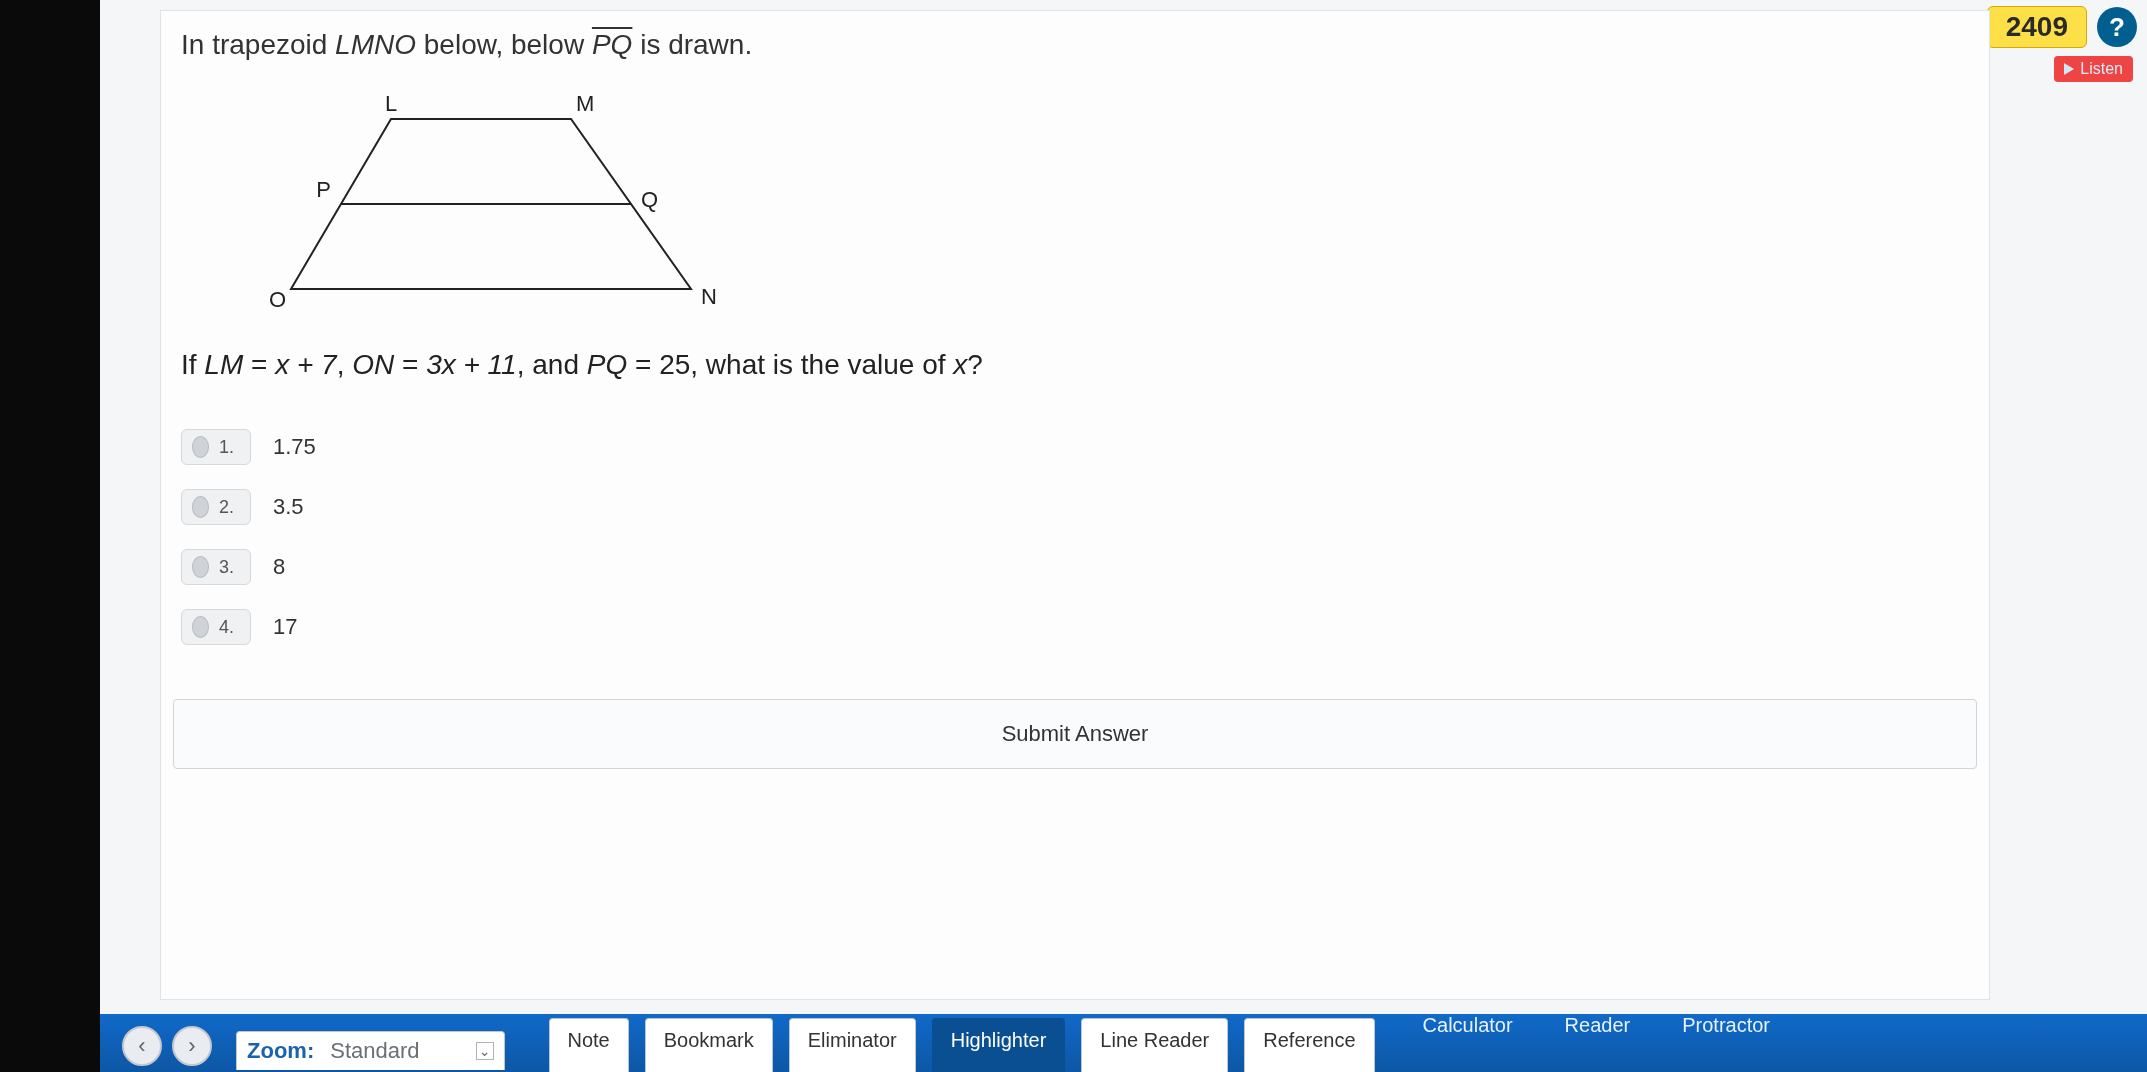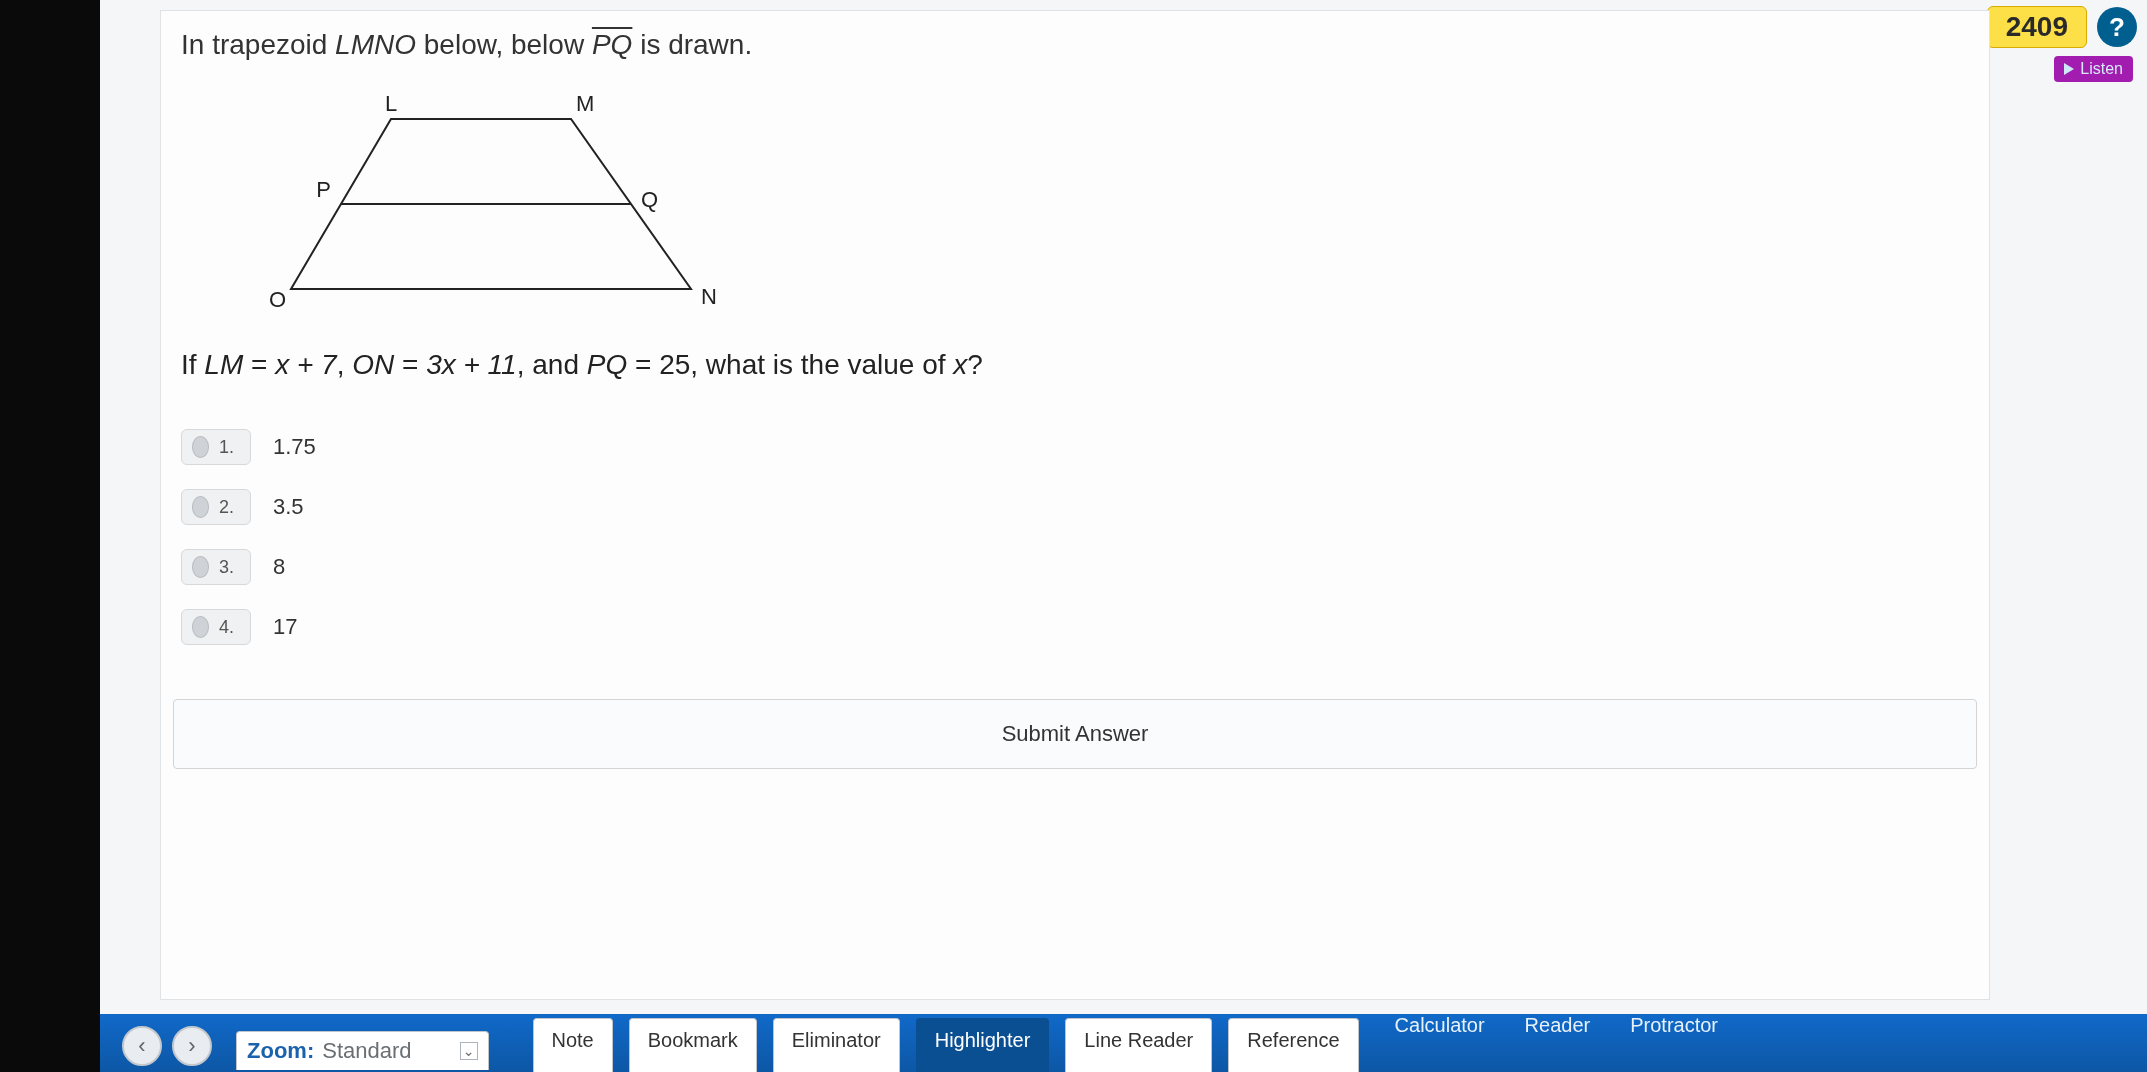--- a/index.html
+++ b/index.html
@@ -24,35 +24,35 @@
   .radio-dot { width:22px; height:22px; border-radius:50%; background:#cfd3d7; border:1px solid #b9bdc1; }
   .radio-num { font-size:18px; color:#555; }
   .answer-val { font-size:22px; color:#333; }
 
   .submit-bar { margin:20px 12px 0 12px; border:1px solid #d2d5d8; border-radius:4px; height:70px; display:flex; align-items:center; justify-content:center; background:#fafbfc; }
   .submit-btn { font-size:22px; color:#333; background:transparent; border:none; cursor:pointer; }
 
   .top-right { position:absolute; top:6px; right:10px; display:flex; align-items:center; gap:10px; }
   .counter-badge { background:#fde047; color:#2a2a2a; font-weight:700; font-size:28px; padding:4px 18px; border-radius:6px; border:1px solid #d9aa00; }
   .help-circle { width:40px; height:40px; border-radius:50%; background:#005f8f; color:#fff; font-size:26px; font-weight:700; display:flex; align-items:center; justify-content:center; }
-  .listen-btn { position:absolute; top:56px; right:14px; background:#a21caf; color:#d6eaf7; font-size:16px; padding:4px 10px; border-radius:4px; display:flex; align-items:center; gap:6px; }
+  .listen-btn { position:absolute; top:56px; right:14px; background:#ef4444; color:#d6eaf7; font-size:16px; padding:4px 10px; border-radius:4px; display:flex; align-items:center; gap:6px; }
   .listen-ico { width:0; height:0; border-left:10px solid #cfe8f8; border-top:6px solid transparent; border-bottom:6px solid transparent; }
 
   .bottom-bar { position:absolute; left:100px; bottom:0; width:2047px; height:58px; background:linear-gradient(#1069c9,#0d57a5); display:flex; align-items:flex-end; color:#fff; }
   .bottom-left { display:flex; align-items:center; gap:10px; padding:0 14px 6px 22px; }
   .nav-circle { width:40px; height:40px; border-radius:50%; background:#e9edf1; border:2px solid #c3c8cd; display:flex; align-items:center; justify-content:center; color:#5c646c; font-size:22px; }
-  .zoom-group { display:flex; align-items:center; background:#fff; color:#333; border-radius:4px 4px 0 0; padding:6px 10px; margin-left:14px; border:1px solid #bfc5ca; border-bottom:none; position:relative; top:4px; }
+  .zoom-group { display:flex; align-items:center; background:#fff; color:#333; border-radius:4px 4px 0 0; padding:6px 10px; margin-left:14px; border:1px solid #bfc5ca; border-bottom:none; position:relative; top:4px;gap:8px; }
   .zoom-label { font-weight:600; color:#1a62ad; margin-right:8px; font-size:22px; }
   .zoom-select { font-size:22px; color:#6a6f74; padding-right:30px; position:relative; }
   .zoom-caret { margin-left:18px; width:18px; height:18px; border:1px solid #aeb4ba; display:flex; align-items:center; justify-content:center; color:#6a6f74; font-size:14px; }
 
   .tool-row { display:flex; gap:0; margin-left:30px; height:58px; }
   .tool-btn { background:#fff; color:#333; border:1px solid #bfc5ca; border-bottom:none; border-radius:4px 4px 0 0; padding:10px 18px 8px 18px; margin-right:16px; font-size:20px; position:relative; top:4px; cursor:pointer; }
   .tool-btn.active { background:#0b4f93; color:#fff; border-color:#0b4f93; }
-  .tool-link { color:#e6f1fb; font-size:20px; margin:0 20px 14px 20px; cursor:pointer; }
+  .tool-link { color:#e6f1fb; font-size:20px; margin:0 20px 14px 32px; cursor:pointer; }
 </style>
 </head>
 <body>
 
 <div class="screen">
 
   <div class="top-right">
     <div class="counter-badge">2409</div>
     <div class="help-circle">?</div>
   </div>

